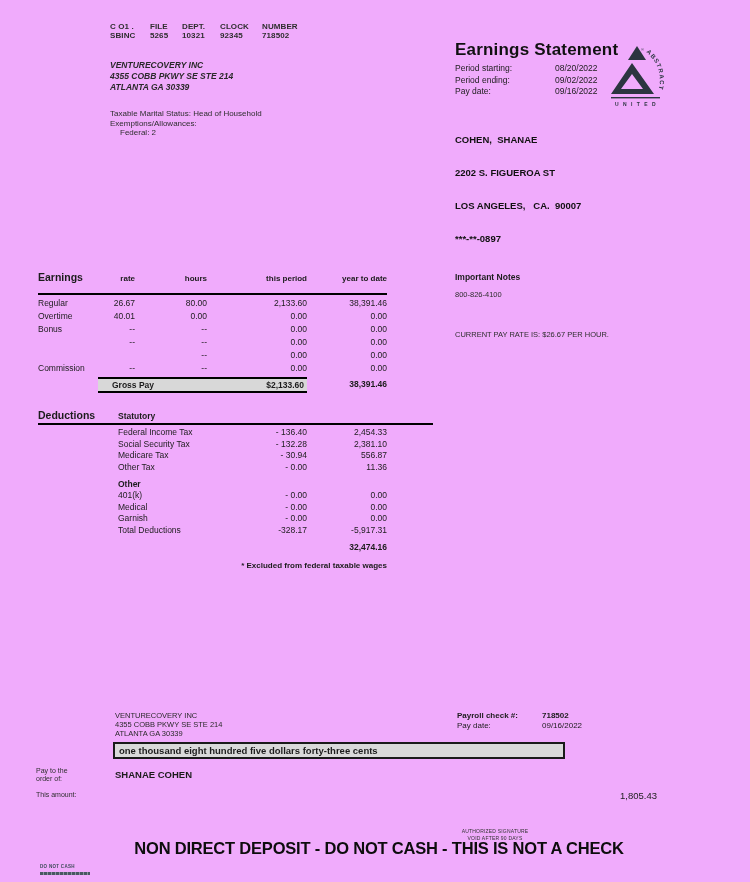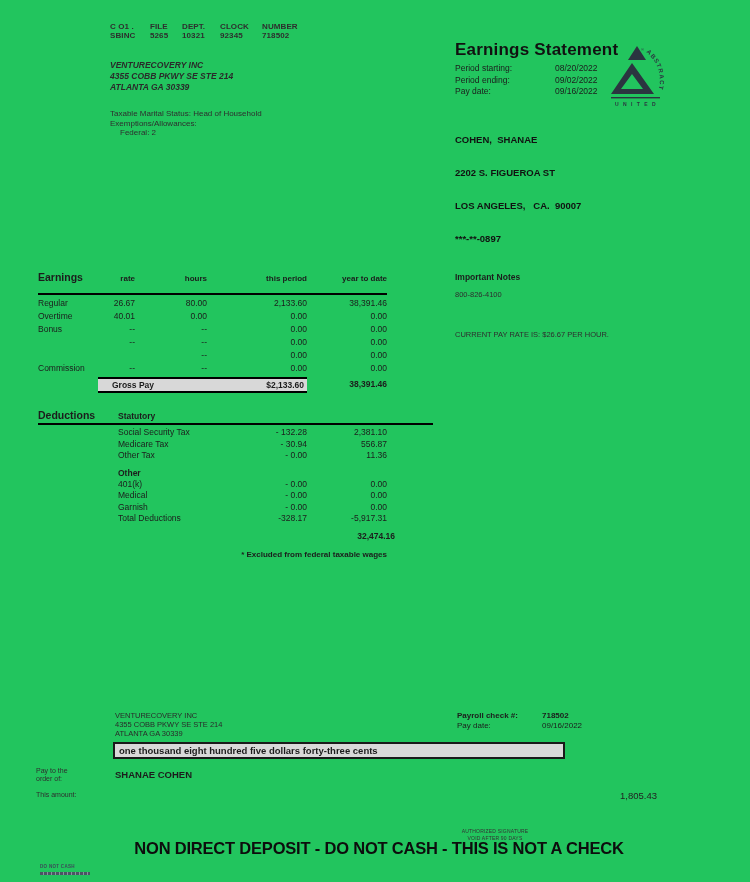--- a/index.html
+++ b/index.html
@@ -1,16 +1,16 @@
 <!DOCTYPE html>
 <html><head>
 <meta charset="utf-8">
 <style>
   html,body{margin:0;padding:0;background:#ffffff;}
-  .page{position:relative;width:750px;height:882px;background:#22c55e;overflow:hidden;
+  .page{position:relative;width:750px;height:882px;background:#f0abfc;overflow:hidden;
         font-family:"Liberation Sans","DejaVu Sans",sans-serif;color:#1c1c1c;}
   .abs{position:absolute;}
 
   
   .codes{display:grid;grid-template-columns:40px 32px 38px 42px 52px;font-size:8px;line-height:9px;color:#2e2e2e;font-weight:bold;letter-spacing:0.1px;}
   .codes span{white-space:pre;}
 
   .co-addr{font-size:8.5px;line-height:11px;font-style:italic;font-weight:bold;color:#2a2a2a;}
   .tax{font-size:8px;line-height:9.5px;color:#2e2e2e;}
   .tax .ind{padding-left:10px;}
@@ -203,20 +203,27 @@
     <div class="dgrid dhead">
       <span class="sec">Deductions</span>
       <span class="grp">Statutory</span>
       <span></span>
         <span></span>
         <span></span>
     </div>
     <div class="drows">
       <div class="dgrid">
         <span></span>
+          <span>Federal Income Tax</span>
+        <span class="r">- 136.40</span>
+        <span class="r">2,454.33</span>
+          <span></span>
+      </div>
+      <div class="dgrid">
+        <span></span>
           <span>Social Security Tax</span>
         <span class="r">- 132.28</span>
         <span class="r">2,381.10</span>
           <span></span>
       </div>
       <div class="dgrid">
         <span></span>
           <span>Medicare Tax</span>
         <span class="r">- 30.94</span>
         <span class="r">556.87</span>
@@ -259,21 +266,21 @@
       </div>
       <div class="dgrid">
         <span></span>
           <span>Total Deductions</span>
         <span class="r">-328.17</span>
         <span class="r">-5,917.31</span>
           <span></span>
       </div>
     </div>
     <div class="bandrow" style="width:395px;margin-top:4px;">
-      <span class="band-ytd" style="right:38px;">32,474.16</span>
+      <span class="band-ytd" style="right:46px;">32,474.16</span>
     </div>
     <div class="footnote">* Excluded from federal taxable wages</div>
   </div>
 
   <div class="co-addr2 abs" style="left:115px;top:711px;">
     <div>VENTURECOVERY INC</div>
     <div>4355 COBB PKWY SE STE 214</div>
     <div>ATLANTA GA 30339</div>
   </div>
 

